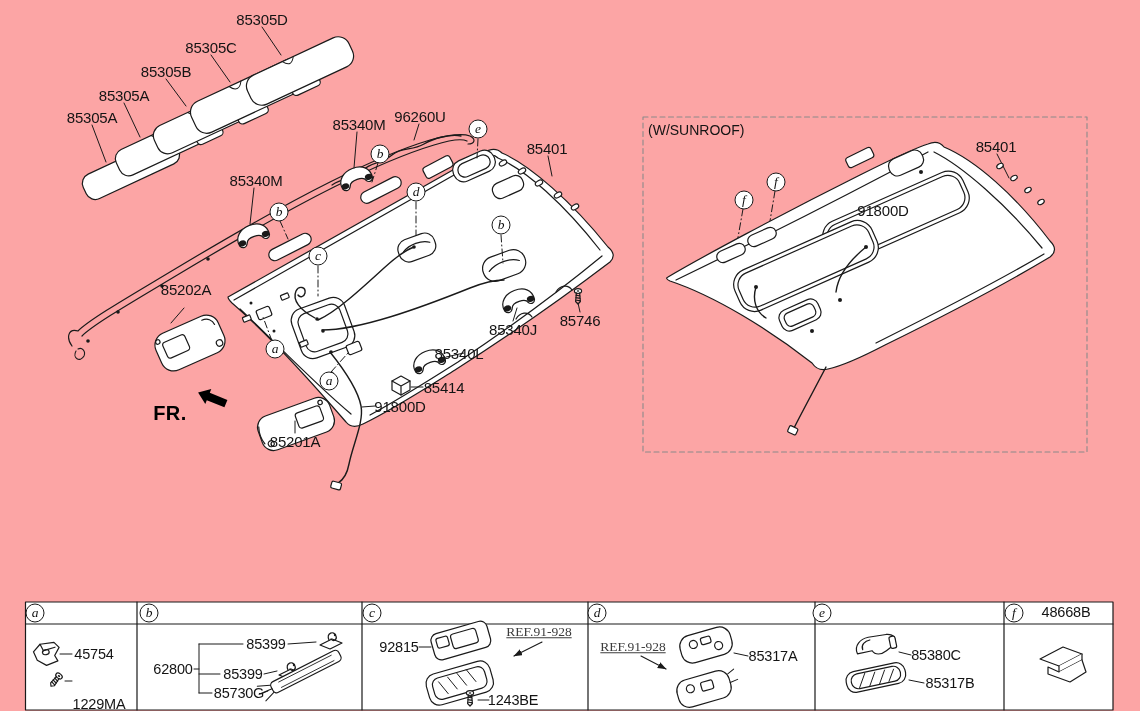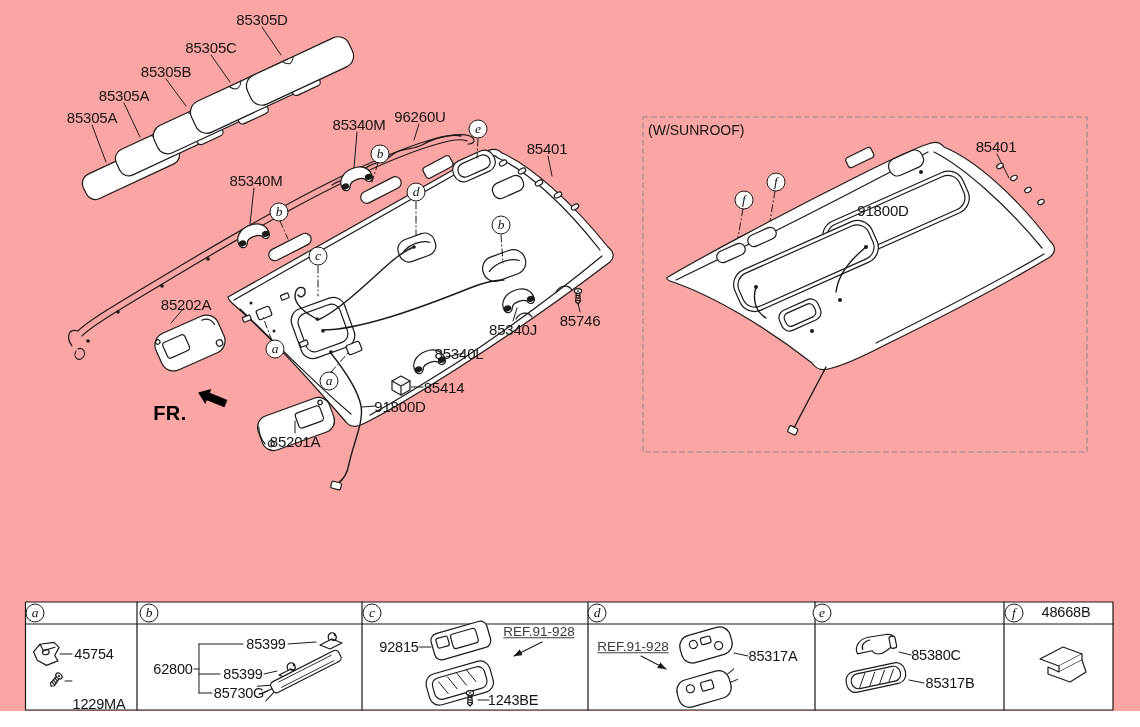--- a/index.html
+++ b/index.html
@@ -3,21 +3,21 @@
 <meta charset="utf-8">
 <style>
   html,body{margin:0;padding:0;background:#ffffff;}
   .stage{position:relative;width:1140px;height:711px;background:#fca5a5;overflow:hidden;
          font-family:"Liberation Sans",sans-serif;color:#111;}
   .art{position:absolute;left:0;top:0;}
   .lbl{position:absolute;transform:translate(-50%,-50%);font-size:15px;line-height:1;
        letter-spacing:-0.2px;white-space:nowrap;color:#141414;}
   .lbl.tbl{font-size:14.5px;}
   .ref{position:absolute;transform:translate(-50%,-50%);font-size:13.5px;line-height:1;
-       white-space:nowrap;color:#3c3c3c;text-decoration:underline;}
+       white-space:nowrap;color:#3c3c3c;text-decoration:underline;font-family:Liberation Serif, serif;}
   .frlabel{position:absolute;transform:translate(-50%,-50%);font-weight:bold;
        font-size:20px;letter-spacing:0.5px;color:#000;}
   .sr-title{position:absolute;font-size:14px;transform:translate(0,-50%);color:#141414;}
   .callout{position:absolute;width:19px;height:19px;box-sizing:border-box;
        border:1.4px solid #1a1a1a;border-radius:50%;background:#fff;
        transform:translate(-50%,-50%);text-align:center;line-height:16px;
        font-family:"Liberation Serif",serif;font-style:italic;font-size:13.5px;color:#111;}
 </style>
 </head>
 <body>
@@ -384,21 +384,21 @@
 
 <span class="lbl" style="left:262px;top:19px">85305D</span>
 <span class="lbl" style="left:211px;top:47px">85305C</span>
 <span class="lbl" style="left:166px;top:71px">85305B</span>
 <span class="lbl" style="left:124px;top:95px">85305A</span>
 <span class="lbl" style="left:92px;top:117px">85305A</span>
 <span class="lbl" style="left:359px;top:124px">85340M</span>
 <span class="lbl" style="left:420px;top:116px">96260U</span>
 <span class="lbl" style="left:256px;top:180px">85340M</span>
 <span class="lbl" style="left:547px;top:148px">85401</span>
-<span class="lbl" style="left:186px;top:304px">85202A</span>
+<span class="lbl" style="left:186px;top:289px">85202A</span>
 <span class="lbl" style="left:513px;top:329px">85340J</span>
 <span class="lbl" style="left:580px;top:320px">85746</span>
 <span class="lbl" style="left:459px;top:353px">85340L</span>
 <span class="lbl" style="left:444px;top:387px">85414</span>
 <span class="lbl" style="left:400px;top:406px">91800D</span>
 <span class="lbl" style="left:295px;top:441px">85201A</span>
 <span class="frlabel" style="left:170px;top:413px">FR.</span>
 
 <span class="callout" style="left:275px;top:349px">a</span>
 <span class="callout" style="left:329px;top:381px">a</span>

